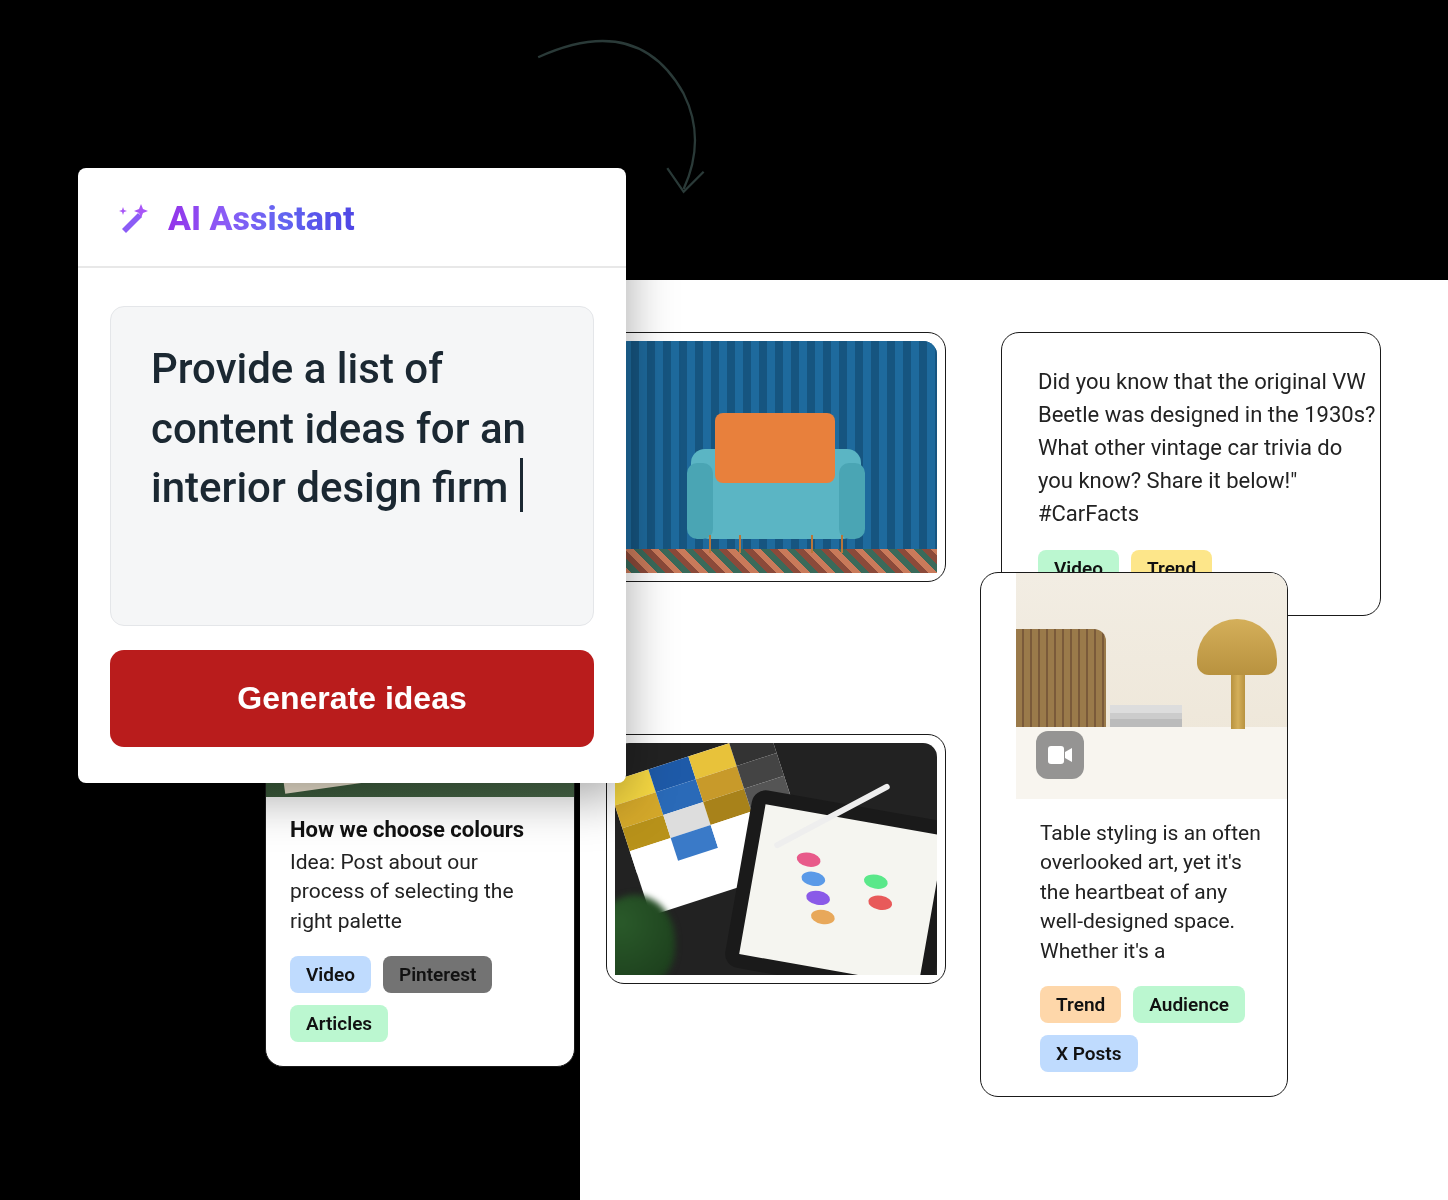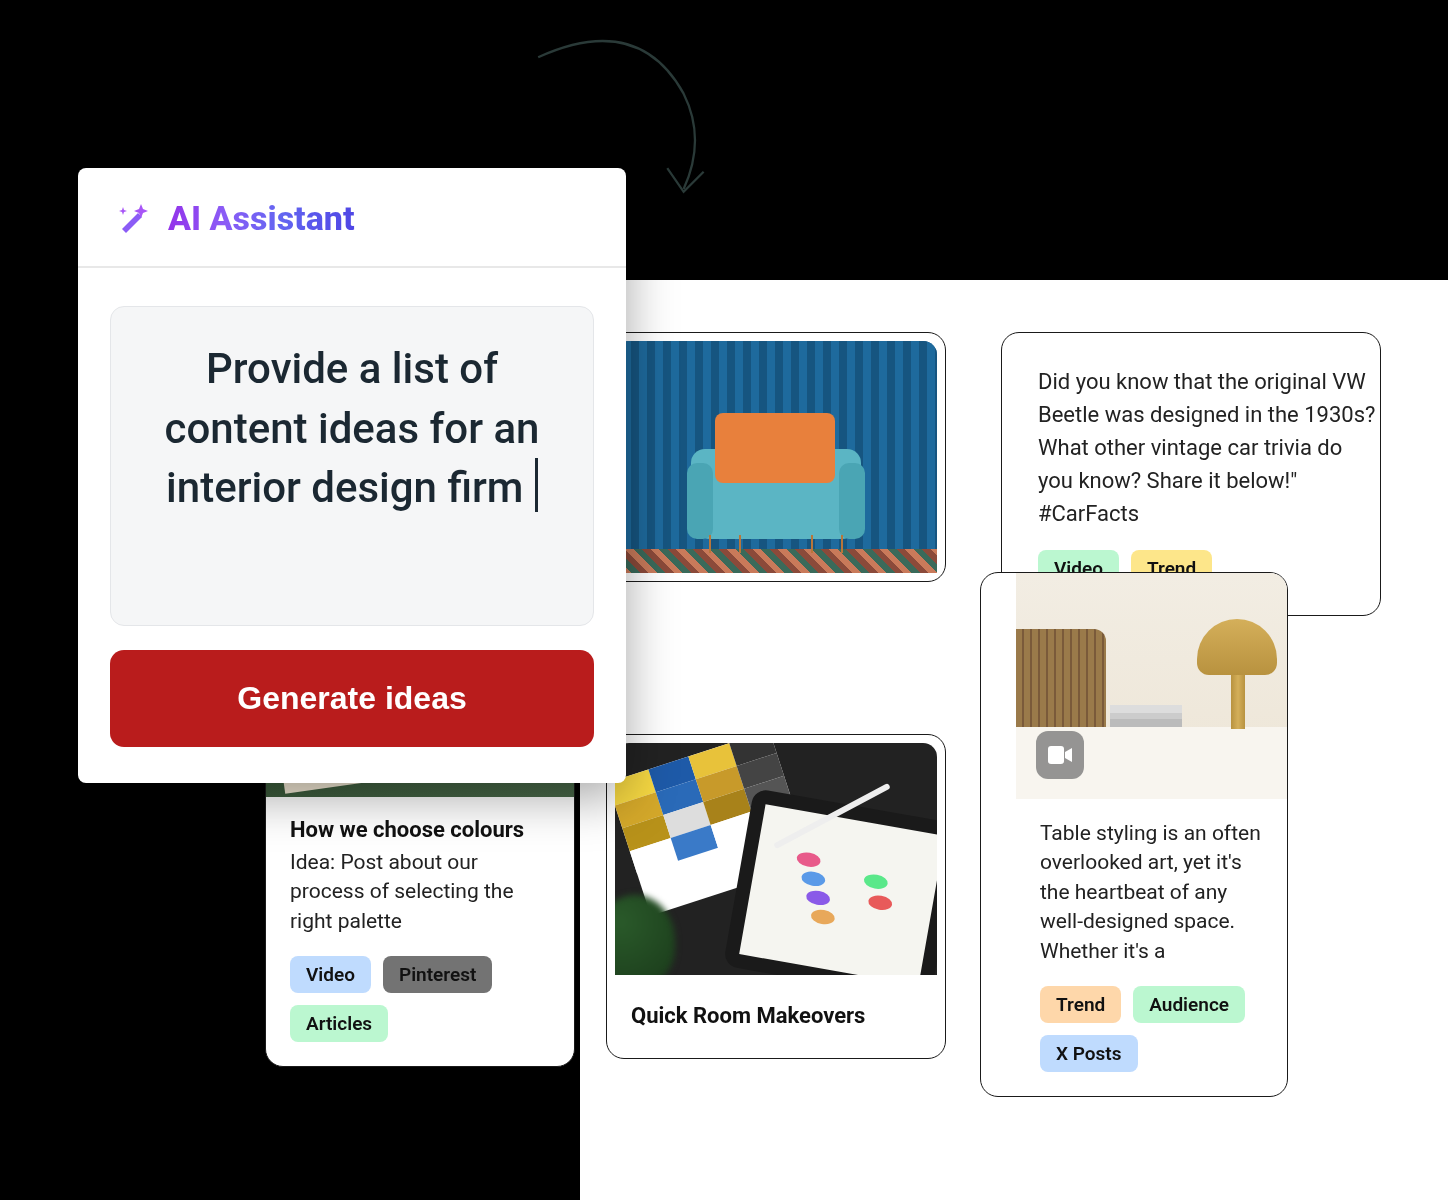--- a/index.html
+++ b/index.html
@@ -69,21 +69,20 @@
 .prompt-box {
   background: #f5f6f7;
   border: 1.5px solid #e4e6e9;
   border-radius: 14px;
   padding: 32px 40px 44px;
   font-size: 42px;
   line-height: 1.42;
   color: #1b2832;
   font-weight: 500;
   min-height: 320px;
-  text-align: center;
 }
 
 .cursor {
   display: inline-block;
   width: 2.5px;
   height: 54px;
   background: #1b2832;
   margin-left: 12px;
   vertical-align: -10px;
 }
@@ -484,23 +483,20 @@
         <div class="blob" style="top:40px;left:40px;background:#e85a8a"></div>
         <div class="blob" style="top:58px;left:48px;background:#5a9ae8"></div>
         <div class="blob" style="top:76px;left:56px;background:#8a5ae8"></div>
         <div class="blob" style="top:94px;left:64px;background:#e8a85a"></div>
         <div class="blob" style="top:50px;left:110px;background:#5ae88a"></div>
         <div class="blob" style="top:70px;left:118px;background:#e85a5a"></div>
       </div>
       <div class="pen"></div>
       <div class="leaf"></div>
     </div>
-    <div class="card-body">
-      <div class="card-title">Quick Room Makeovers</div>
-    </div>
   </div>
 
 </div>
 
 <div class="card card-colours">
   <div class="img-area">
     <div class="swatch">
       <div style="font-weight:700">PANT...</div>
       <div>Willow Bough</div>
     </div>

